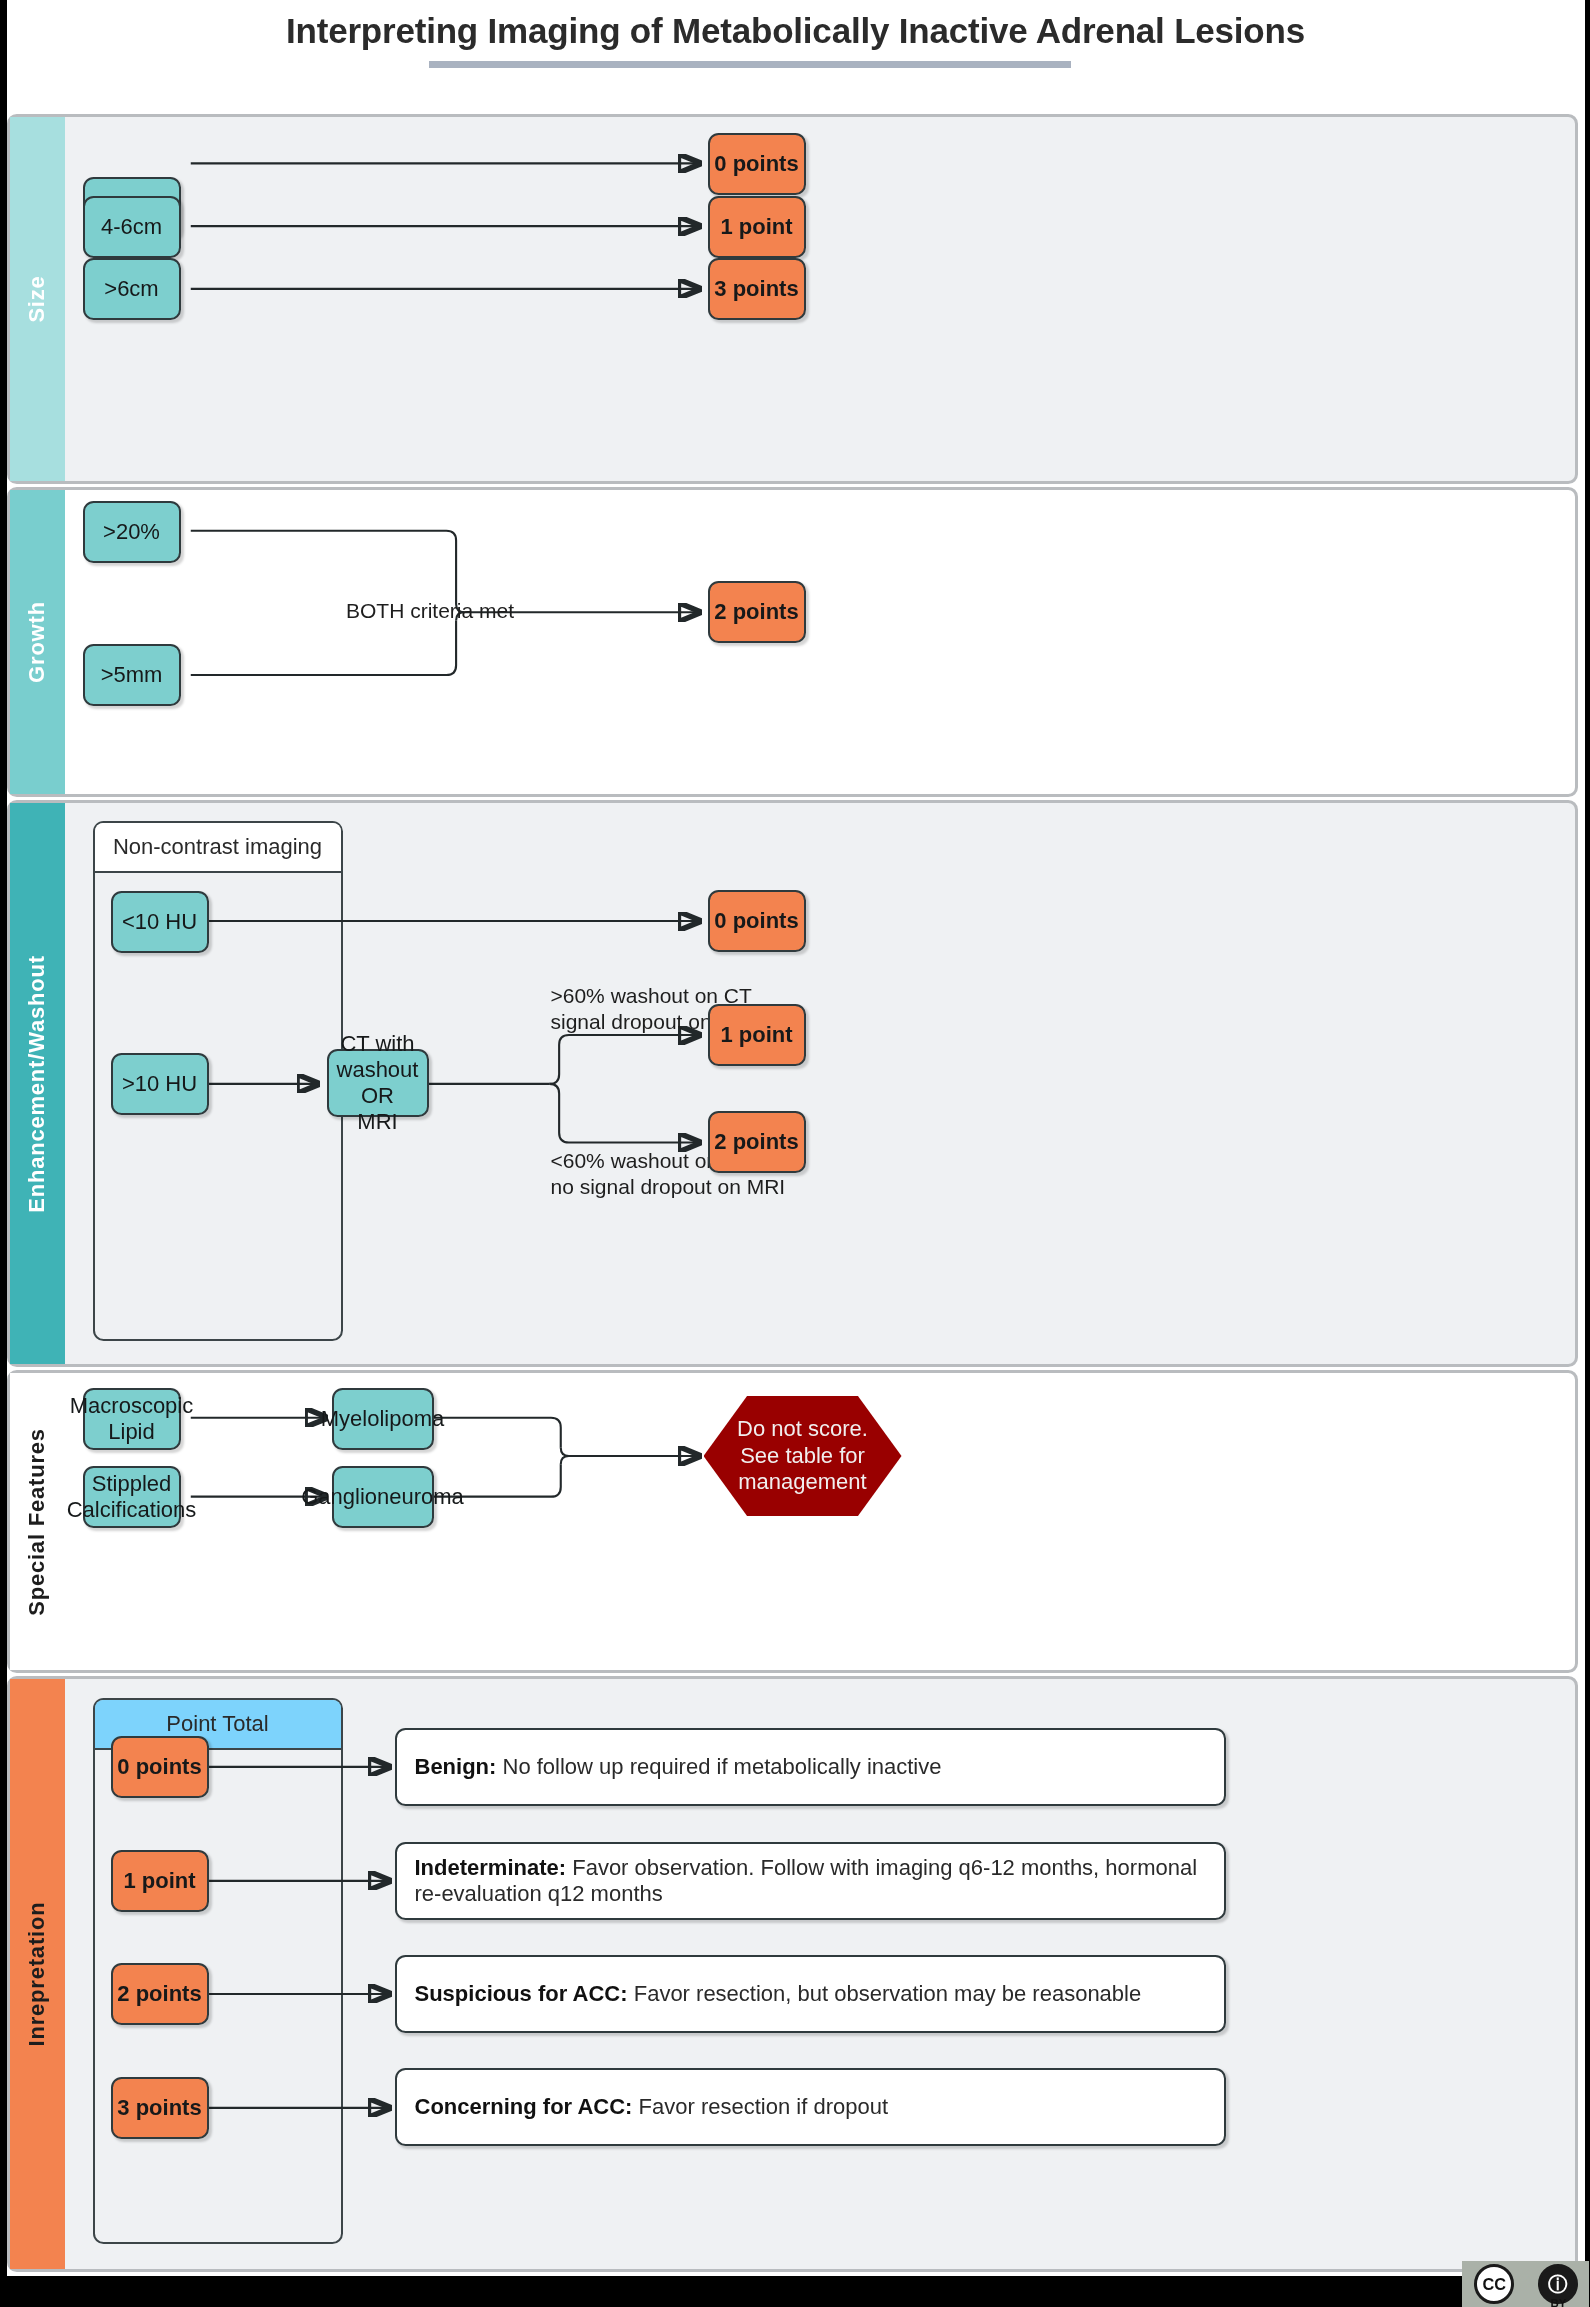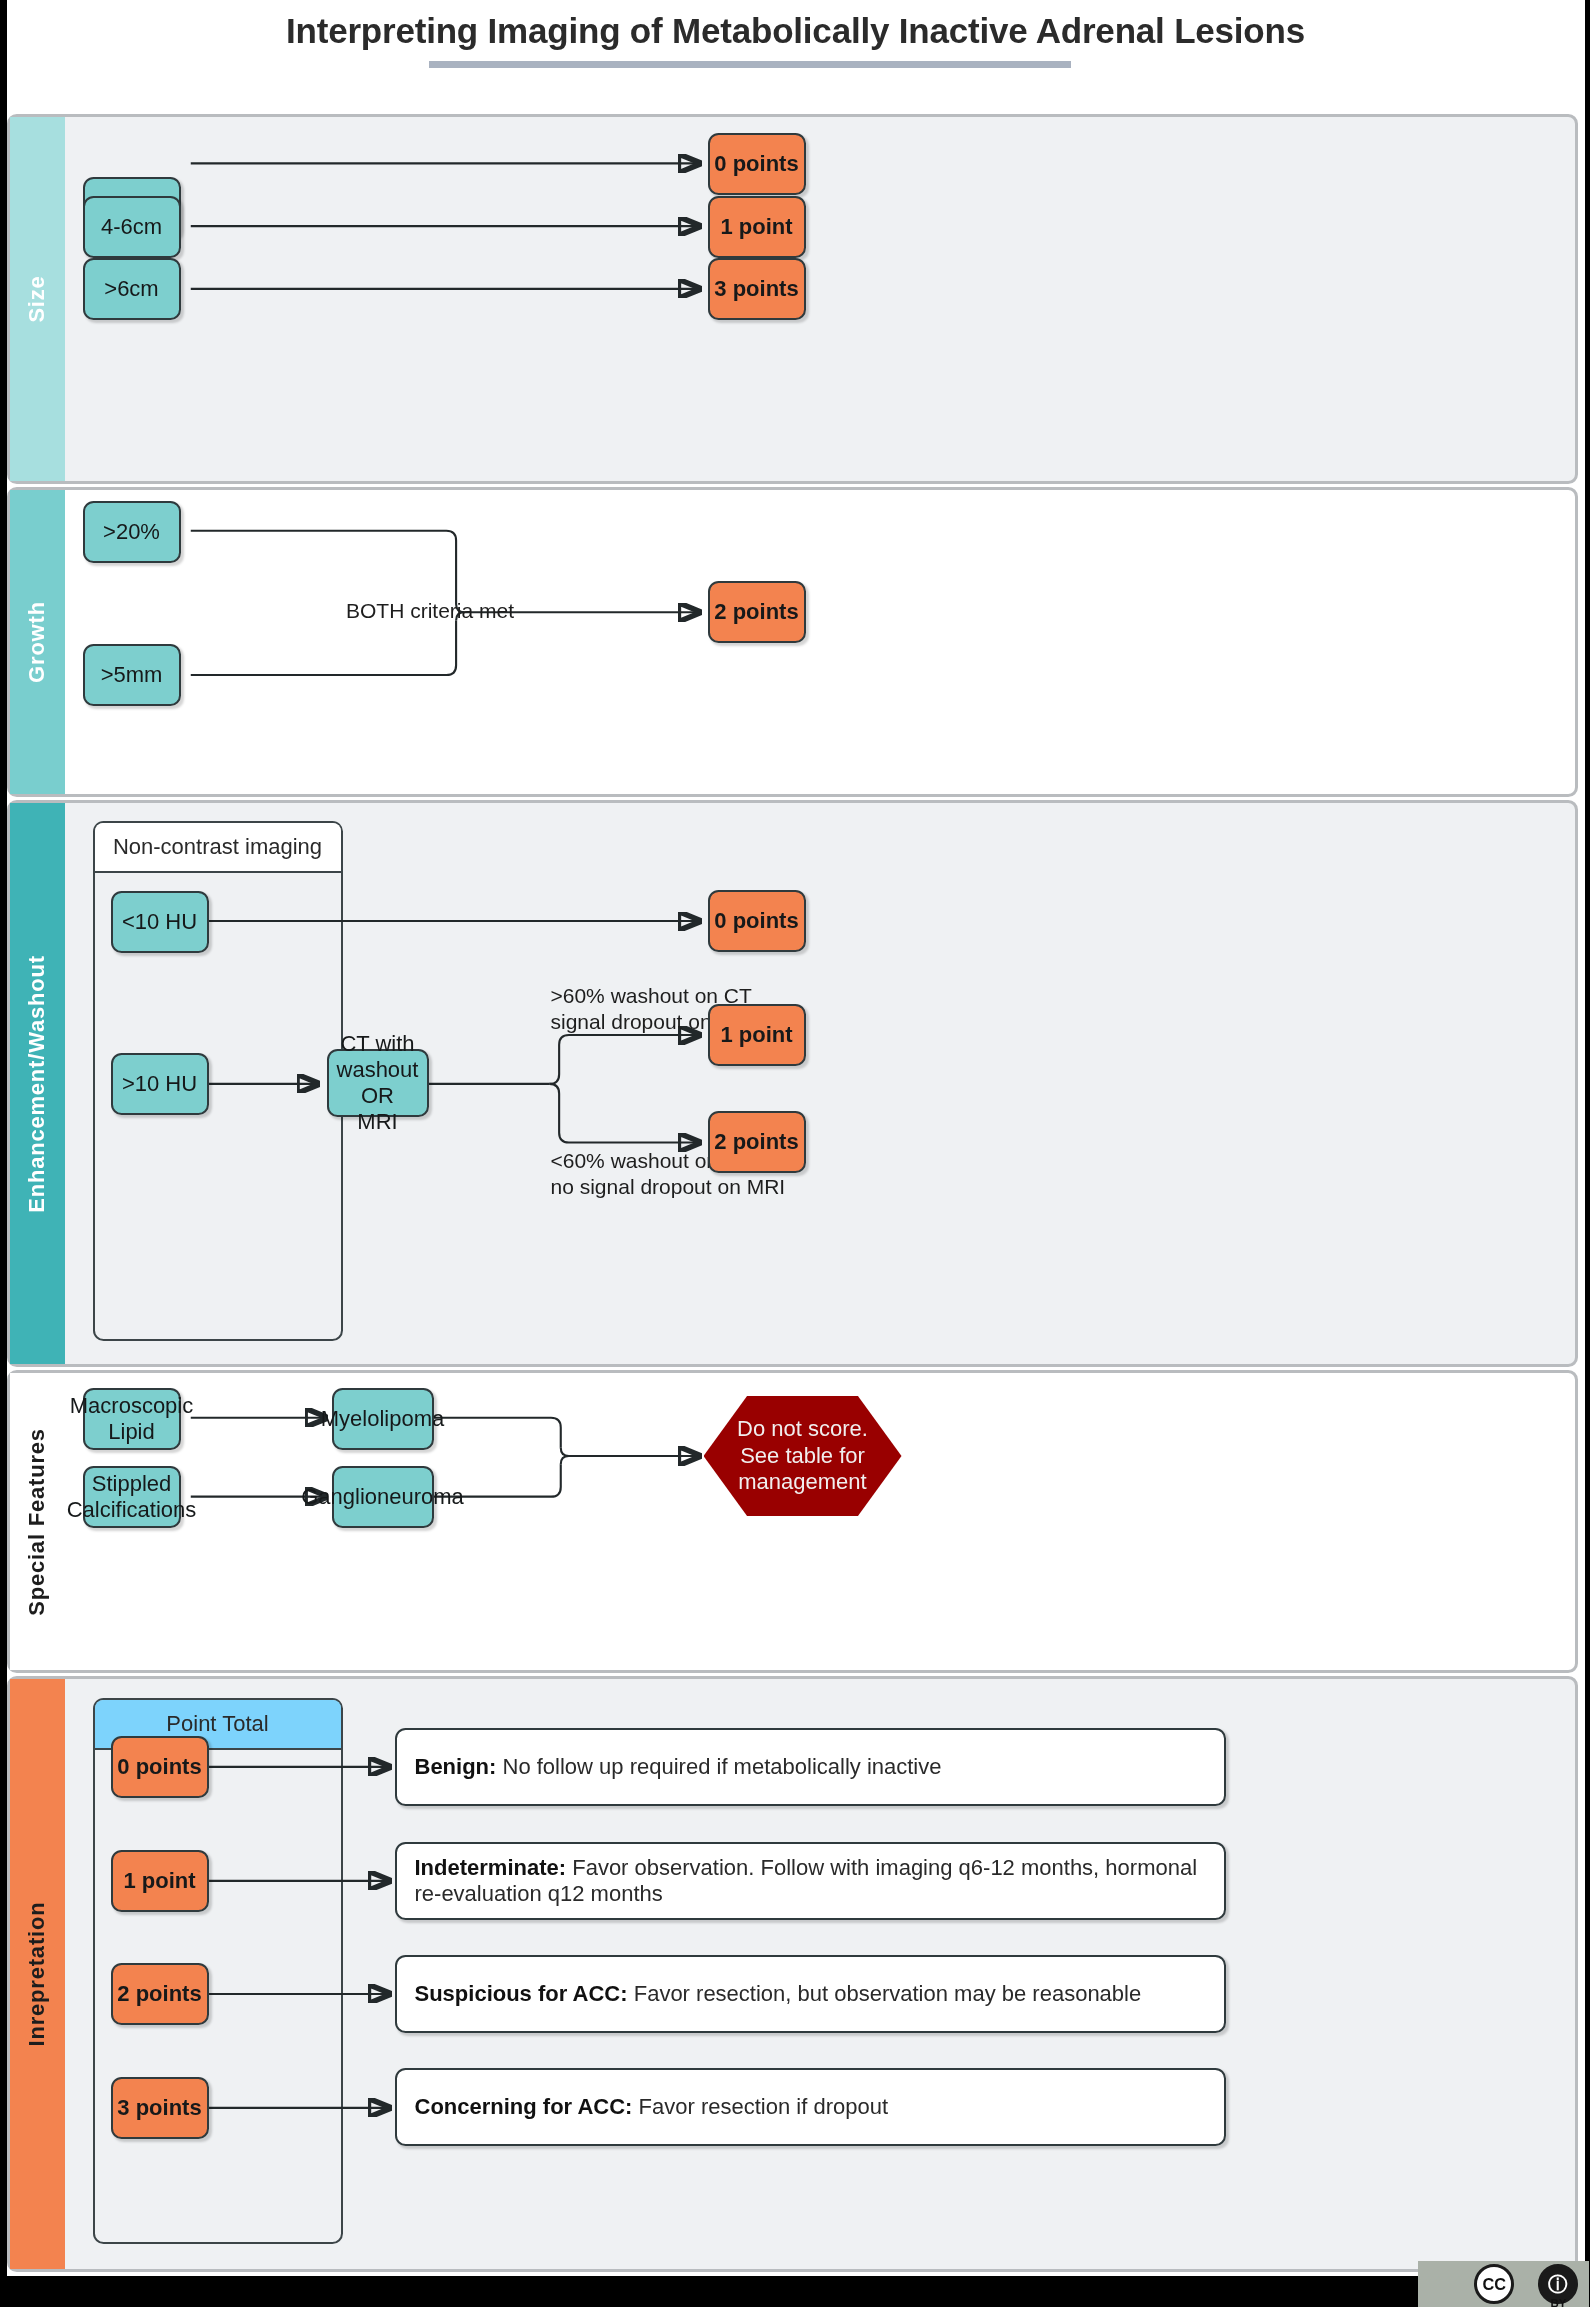--- a/index.html
+++ b/index.html
@@ -104,21 +104,21 @@
   .edge-label.center{text-align:center;}
 
   
   .edges{position:absolute;left:0;top:0;width:100%;height:100%;overflow:visible;pointer-events:none;}
   .edges path,.edges line{fill:none;stroke:#22282a;stroke-width:2.6;}
 
   
   #cc-badge{
     position:absolute;right:1.6px;bottom:0px;
     width:127px;height:46px;background:#aab1a8;
-    display:flex;align-items:center;justify-content:space-around;padding-left:44px;
+    display:flex;align-items:center;justify-content:space-around;
   }
   .cc-circle{
     width:34px;height:34px;border-radius:50%;
     background:#ffffff;border:3.3px solid #1a1a1a;
     display:flex;align-items:center;justify-content:center;
     font-weight:bold;font-size:16.3px;color:#111;
   }
   .cc-by-circle{background:#1a1a1a;color:#fff;border-color:#1a1a1a;font-size:19.5px;}
   #cc-by-text{position:absolute;right:23px;bottom:-1.6px;font-size:11.4px;font-weight:bold;color:#111;}
 </style>

